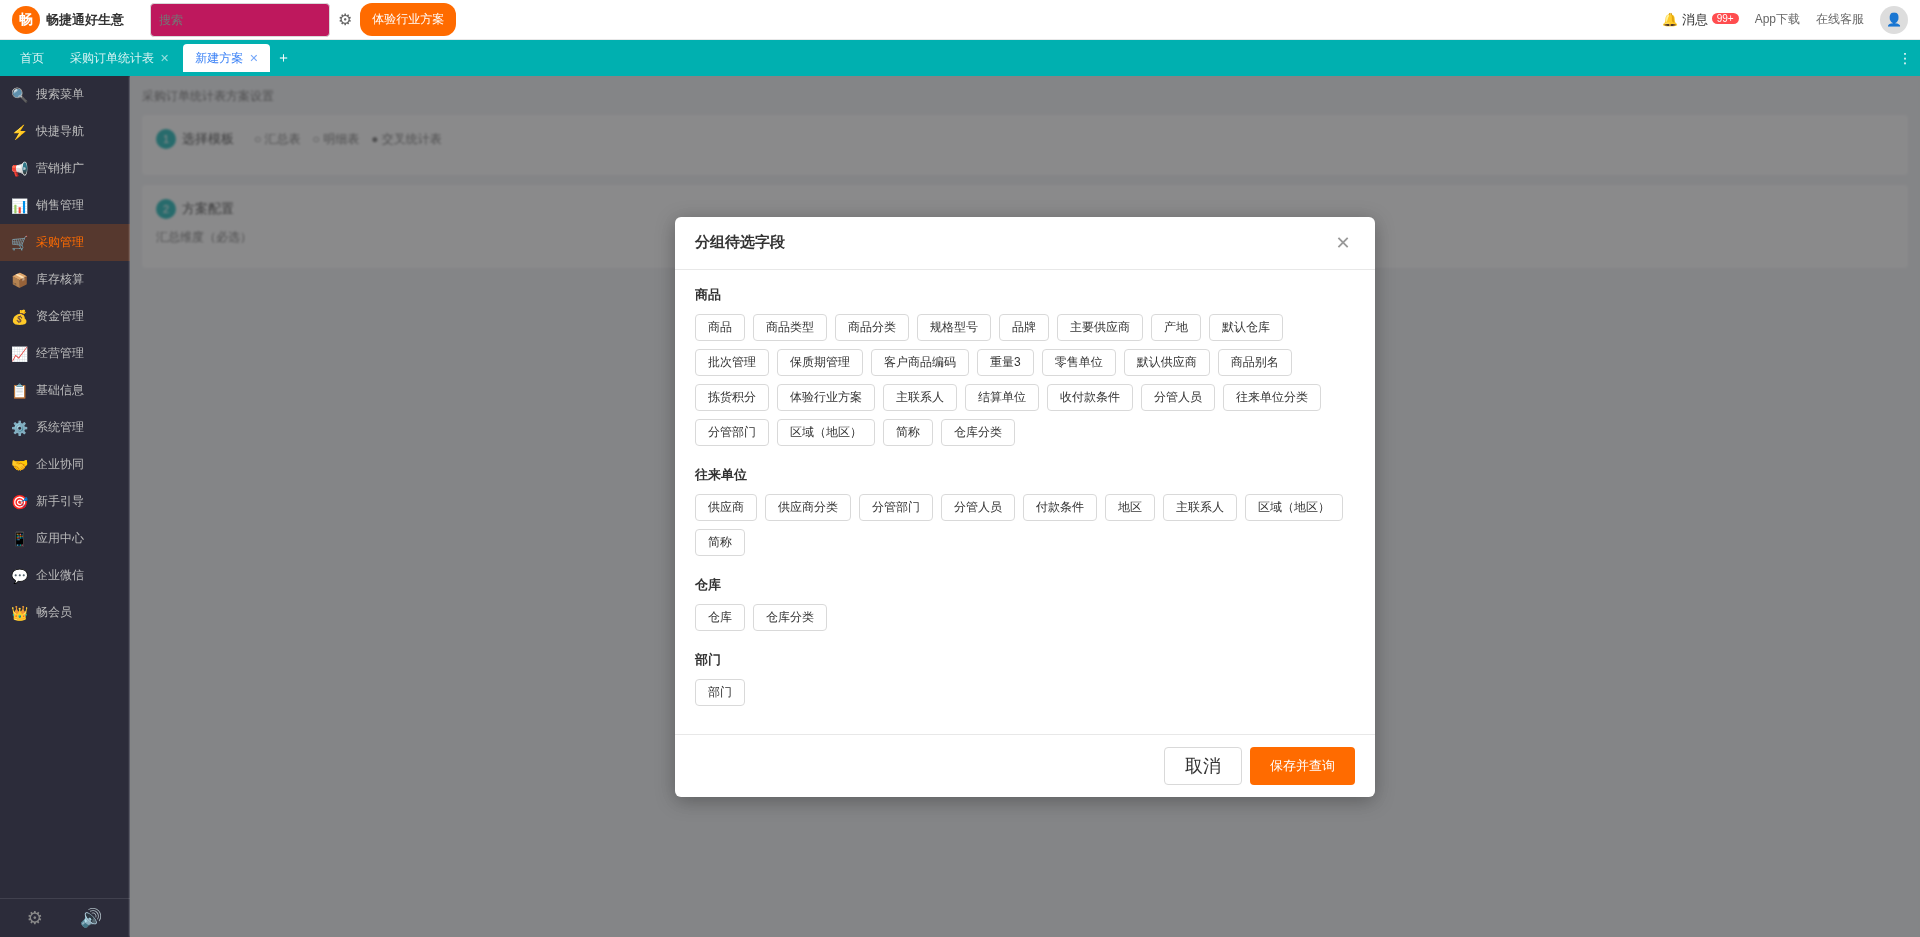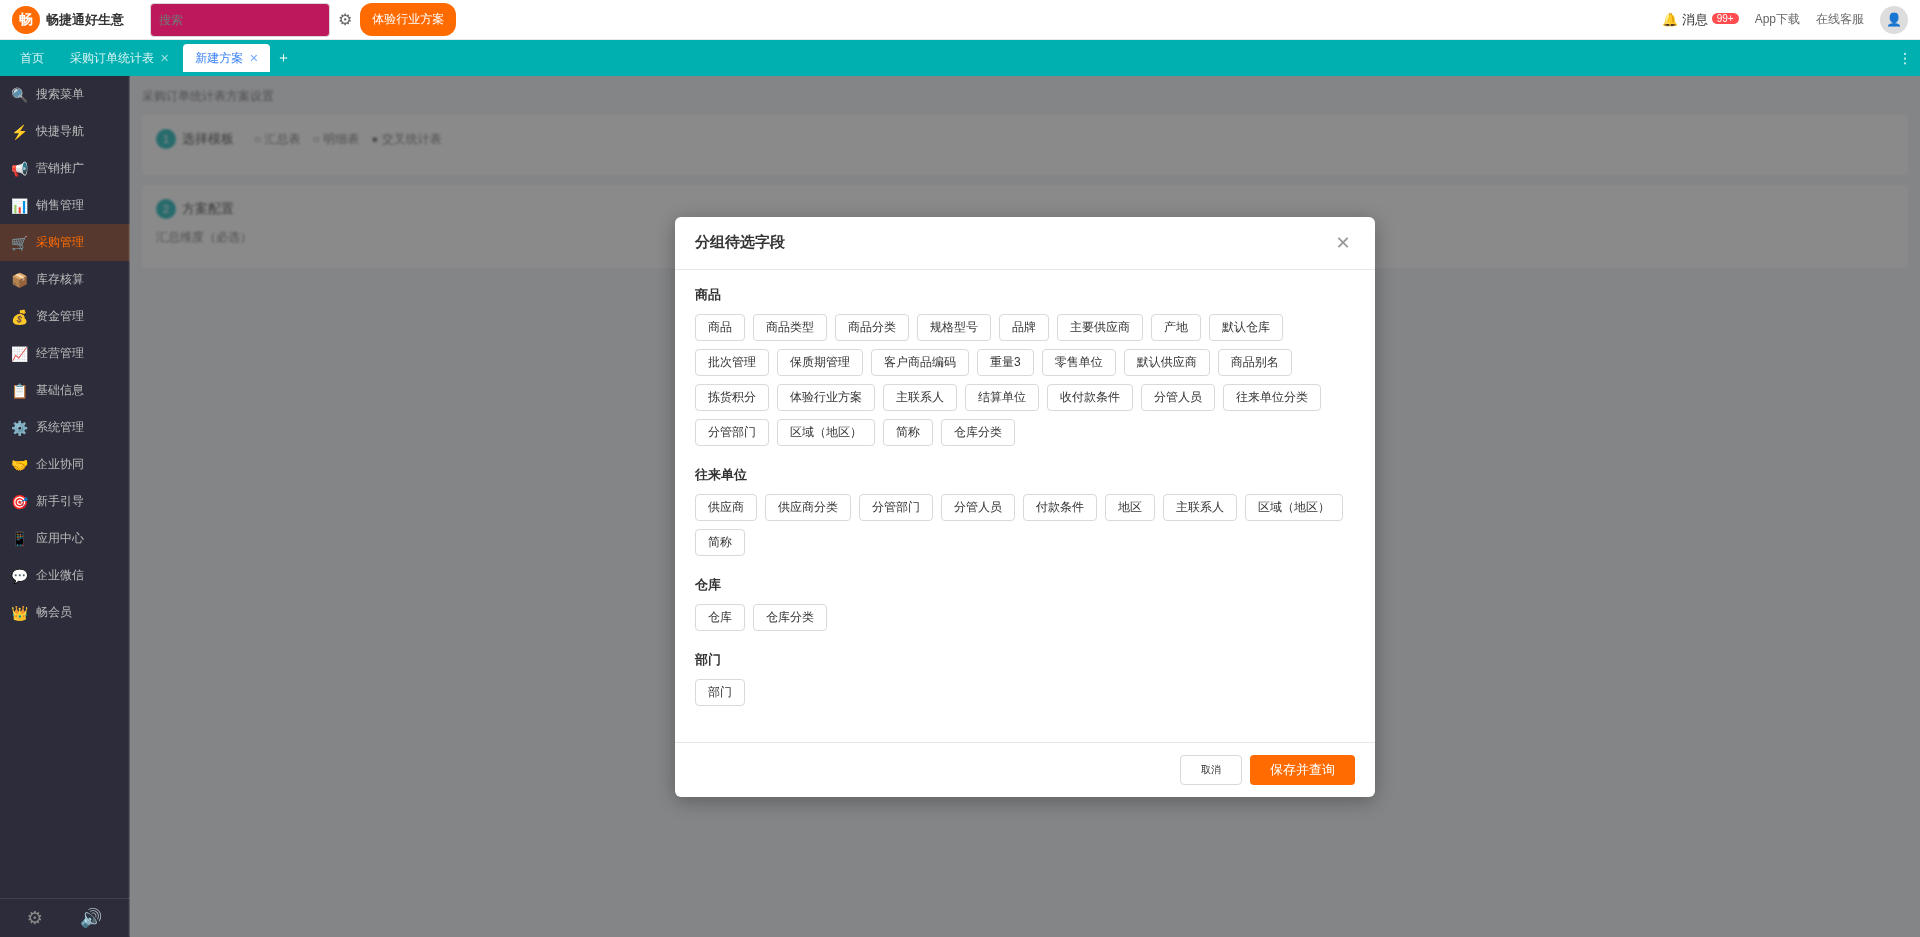--- a/index.html
+++ b/index.html
@@ -189,21 +189,21 @@
       border-top: 1px solid #e8e8e8;
       flex-shrink: 0;
     }
     .btn-cancel {
       border: 1px solid #d9d9d9;
       background: white;
       color: #333;
       padding: 6px 20px;
       border-radius: 4px;
       cursor: pointer;
-      font-size: 10px;
+      font-size: 18px;
     }
     .btn-confirm {
       background: #ff6b00;
       color: white;
       border: none;
       padding: 6px 20px;
       border-radius: 4px;
       cursor: pointer;
       font-size: 13px;
     }

